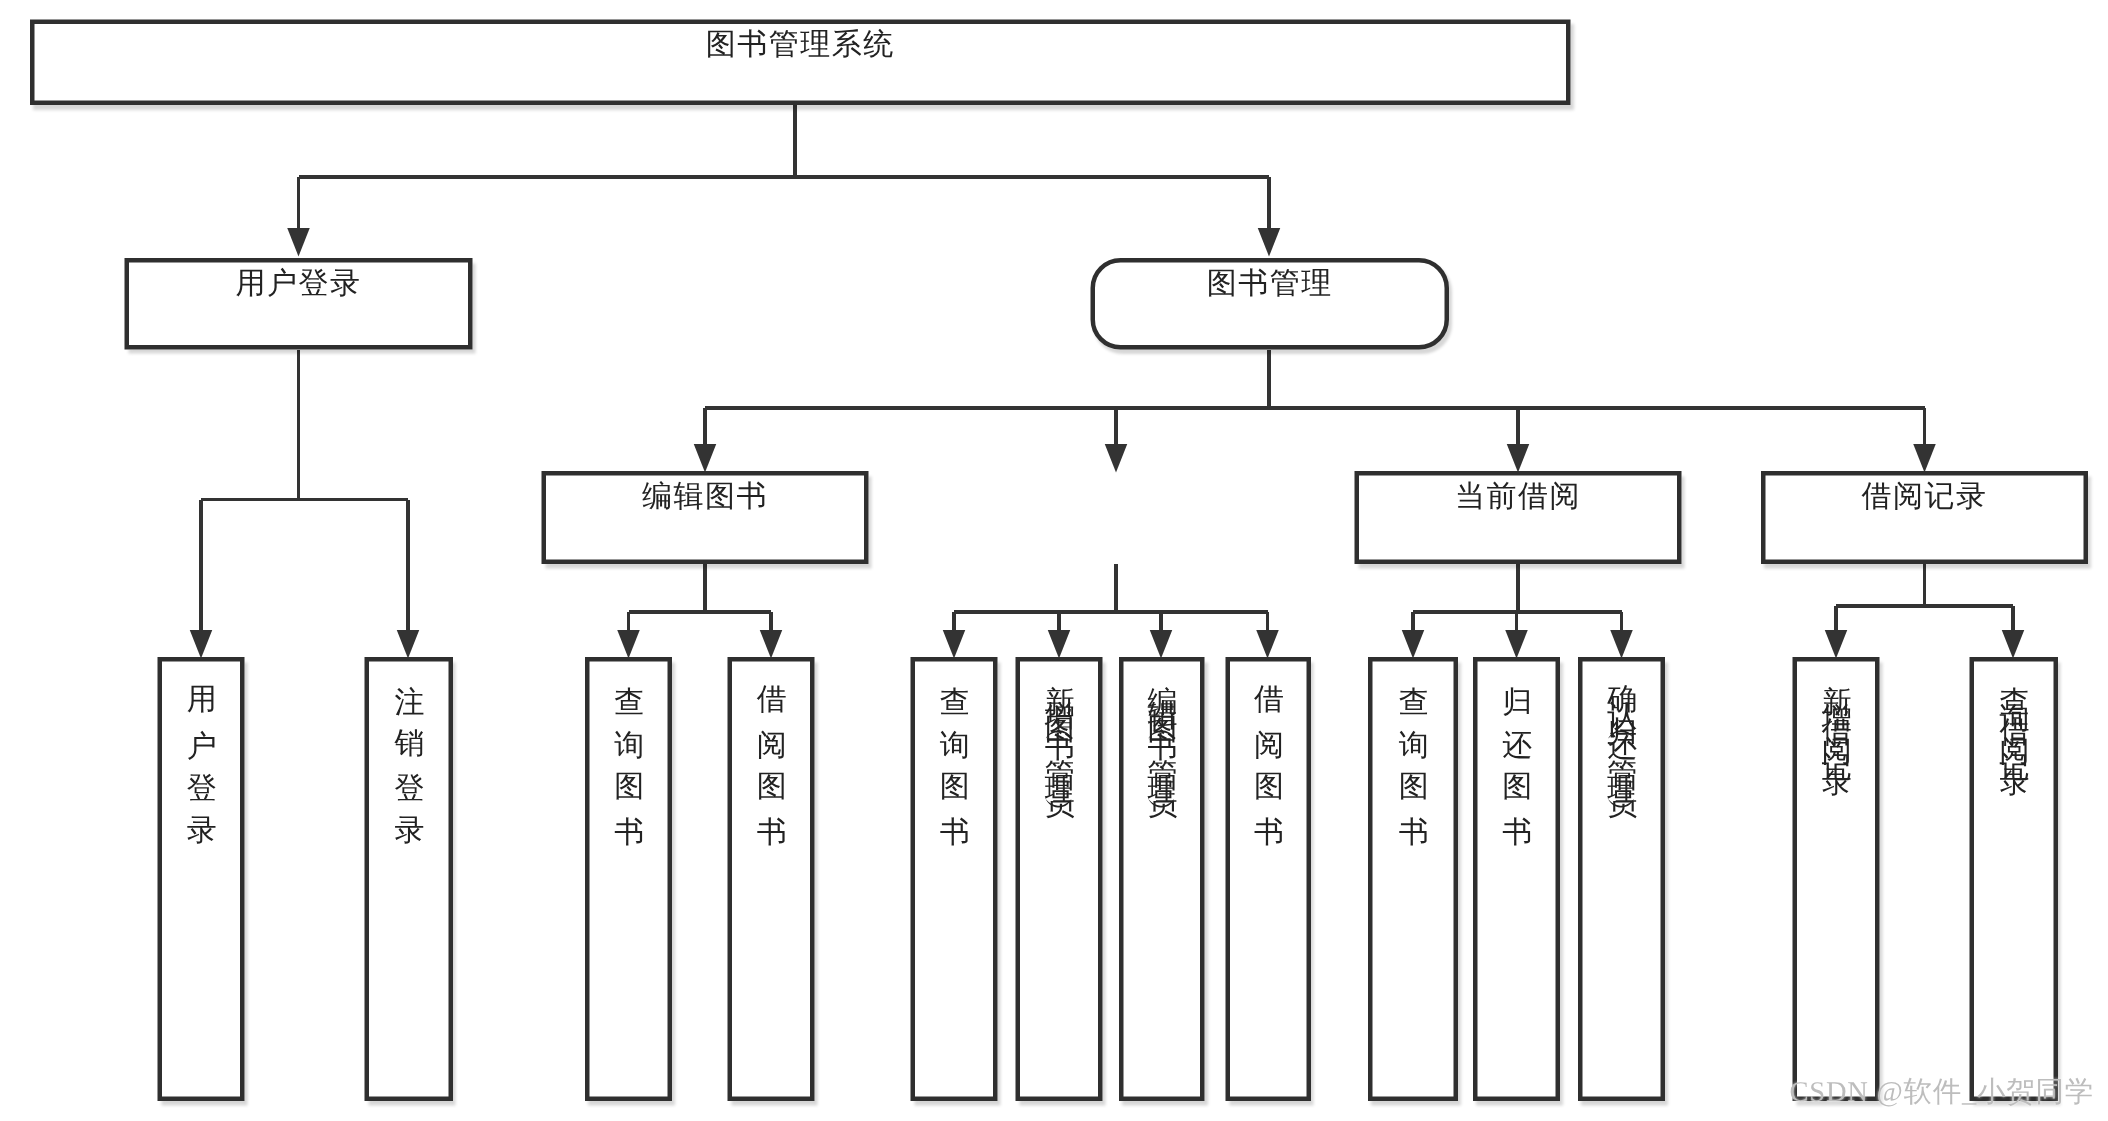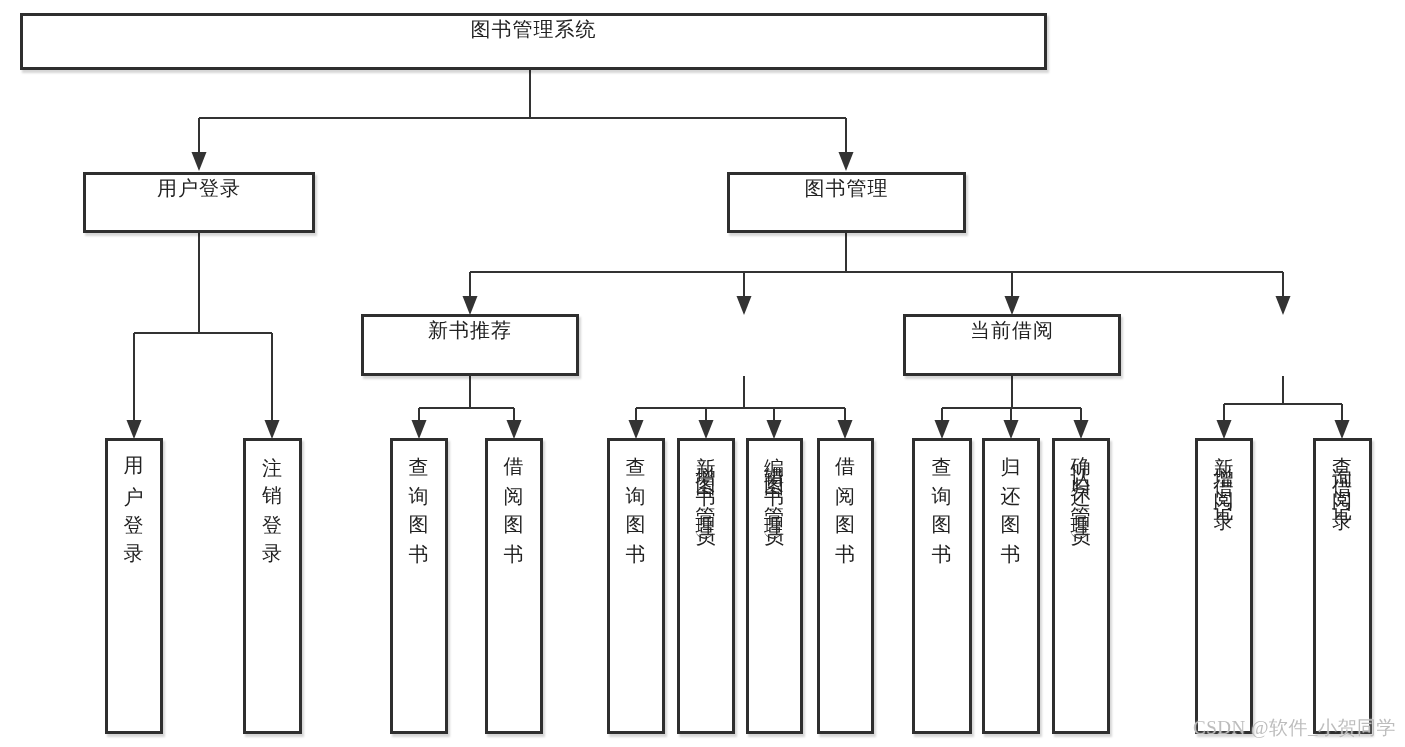--- a/index.html
+++ b/index.html
@@ -96,29 +96,32 @@
     </g>
   </svg>
 
   <div class="nbox" style="left:20px;top:13px;width:1027px;height:57px;">
     <span>图书管理系统</span>
   </div>
 
   <div class="nbox" style="left:83px;top:172px;width:232px;height:61px;">
     <span>用户登录</span>
   </div>
-  <div class="nbox" style="left:727px;top:172px;width:239px;height:61px;">
+  <div class="nbox" style="left:727px;top:172px;width:239px;height:61px;border-radius:20px;">
     <span>图书管理</span>
   </div>
 
   <div class="nbox" style="left:361px;top:314px;width:218px;height:62px;">
-    <span>新书推荐</span>
+    <span>编辑图书</span>
   </div>
   <div class="nbox" style="left:903px;top:314px;width:218px;height:62px;">
     <span>当前借阅</span>
+  </div>
+  <div class="nbox" style="left:1174px;top:314px;width:218px;height:62px;">
+    <span>借阅记录</span>
   </div>
 
   <div class="nbox leaf sp-wide" style="left:105px;top:438px;width:58px;height:296px;">
     <span>用户登录</span>
   </div>
   <div class="nbox leaf sp-wide" style="left:243px;top:438px;width:59px;height:296px;">
     <span>注销登录</span>
   </div>
 
   <div class="nbox leaf sp-wide" style="left:390px;top:438px;width:58px;height:296px;">

